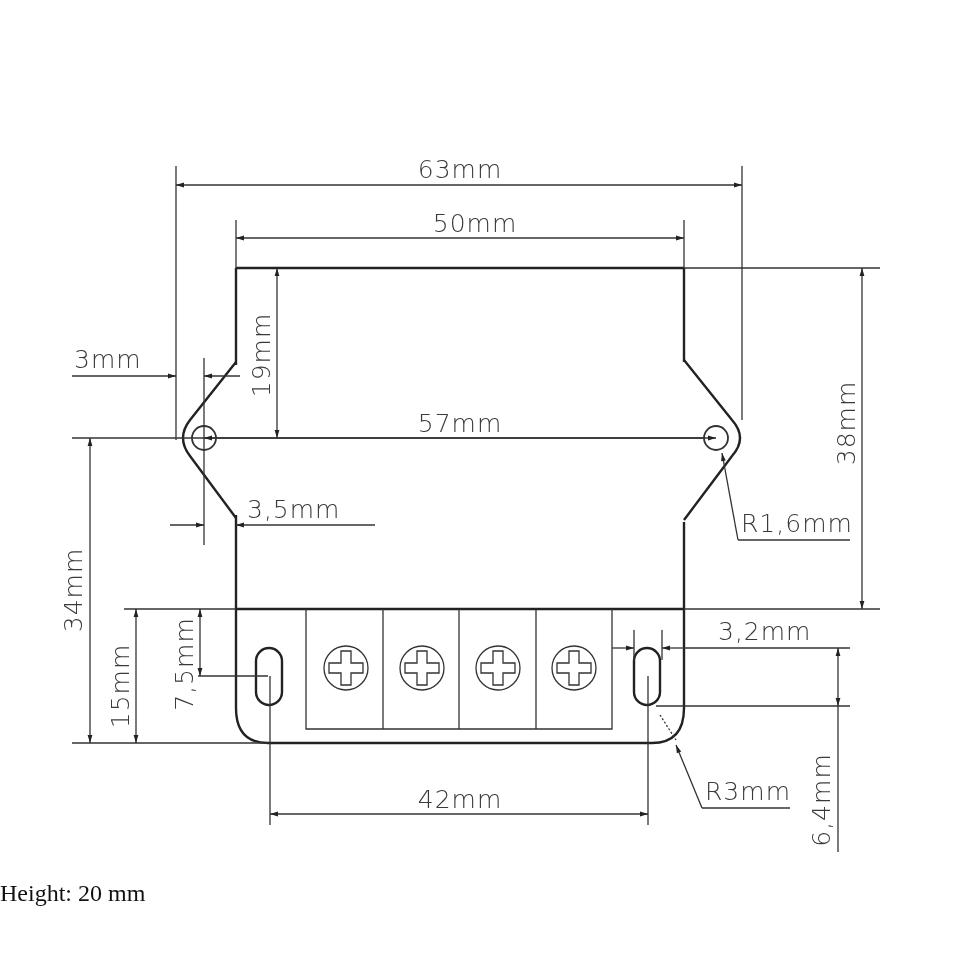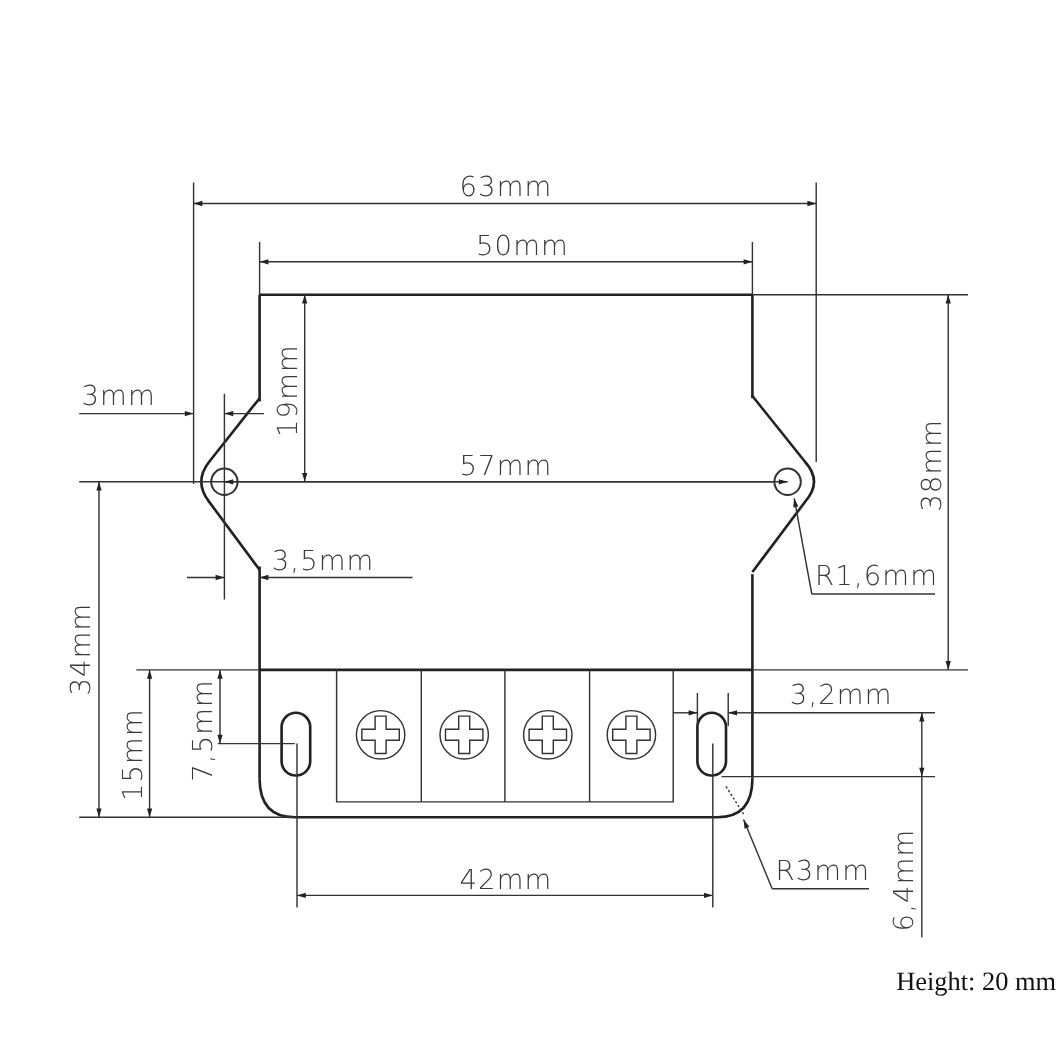--- a/index.html
+++ b/index.html
@@ -1,19 +1,19 @@
 <!DOCTYPE html>
 <html><head>
 <meta charset="utf-8">
 <style>
   html, body { margin: 0; padding: 0; background: #ffffff; }
   body { width: 960px; height: 960px; position: relative; overflow: hidden; }
   #drawing { position: absolute; left: 0; top: 0; width: 960px; height: 960px; }
   .dim-text { font-family: "DejaVu Sans", sans-serif; font-size: 25px; fill: #3a3a3a; font-weight: 300; letter-spacing: 1px; }
-  .caption { position: absolute; left: 0; width: 960px; top: 880px; text-align: right;
+  .caption { position: absolute; left: 0; width: 960px; top: 880px; text-align: left;
              font-family: "Liberation Serif", serif; font-size: 24px; color: #111; }
   .outline { stroke: #222; stroke-width: 2.4; fill: none; }
   .thin { stroke: #333; stroke-width: 1.3; fill: none; }
   .dimline { stroke: #333; stroke-width: 1.3; fill: none; }
 </style>
 </head>
 <body>
 
 <svg id="drawing" viewBox="0 0 960 960" xmlns="http://www.w3.org/2000/svg">
   <defs>

